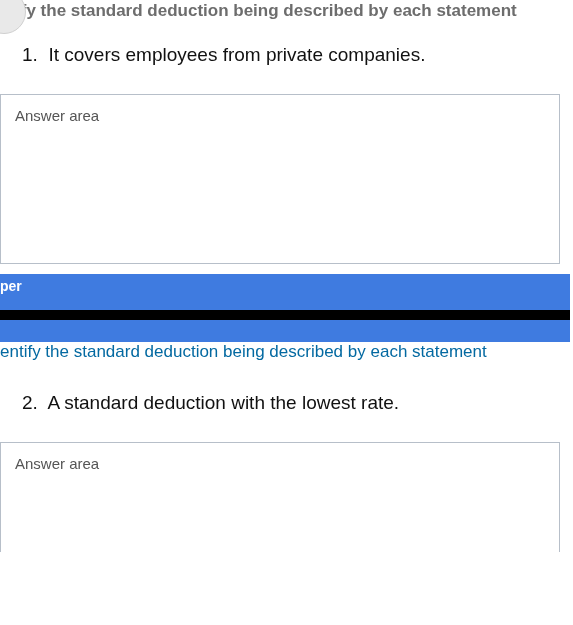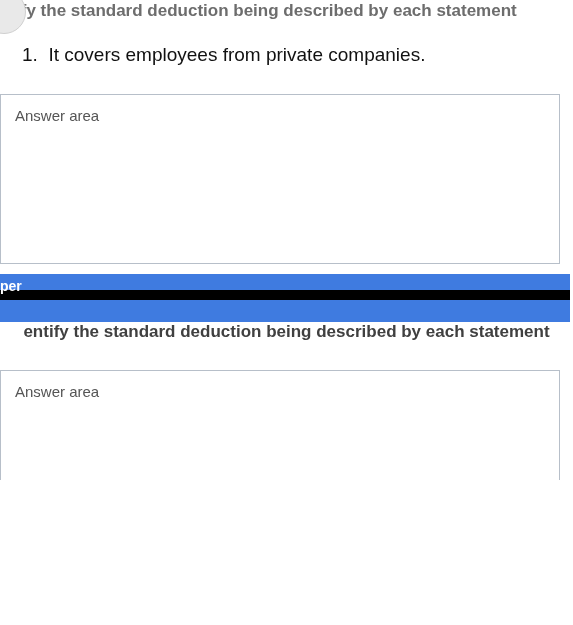--- a/index.html
+++ b/index.html
@@ -44,21 +44,21 @@
     padding: 12px 14px;
     font-size: 15px;
     color: #555;
   }
   .blue-bar {
     margin-top: 10px;
     background: #3f7be0;
     color: #ffffff;
     font-size: 14px;
     font-weight: 700;
-    height: 16px;
+    height: 36px;
     line-height: 24px;
     padding-left: 0;
     width: 570px;
   }
   .black-bar {
     background: #000;
     height: 10px;
     width: 570px;
   }
   .blue-thin {
@@ -67,23 +67,22 @@
     width: 570px;
   }
   .try-this {
     color: #d86a2b;
     font-weight: 700;
     font-size: 17px;
     padding: 6px 0 2px 0;
   }
   .instr-mid {
     font-size: 17px;
-    color: #404040;
-    font-weight: 700;
-    text-align: center;
+    color: #0369a1;
+    font-weight: 400;
   }
   .q-text2 {
     font-size: 19px;
     color: #111;
     padding: 30px 0 0 22px;
   }
   .answer-box2 {
     margin-top: 28px;
     border: 1px solid #b7bfc9;
     border-bottom: none;
@@ -112,16 +111,20 @@
 </div>
 
 <div class="blue-bar">
   <span>per</span>
 </div>
 <div class="black-bar"></div>
 <div class="blue-thin"></div>
 
 <div>
   <div class="instr-mid">entify the standard deduction being described by each statement</div>
+  <div class="q-text2">
+    <span>2.</span>&nbsp;
+    <span>A standard deduction with the lowest rate.</span>
+  </div>
   <div class="answer-box2">
     <span>Answer area</span>
   </div>
 </div>
 
 </body></html>

